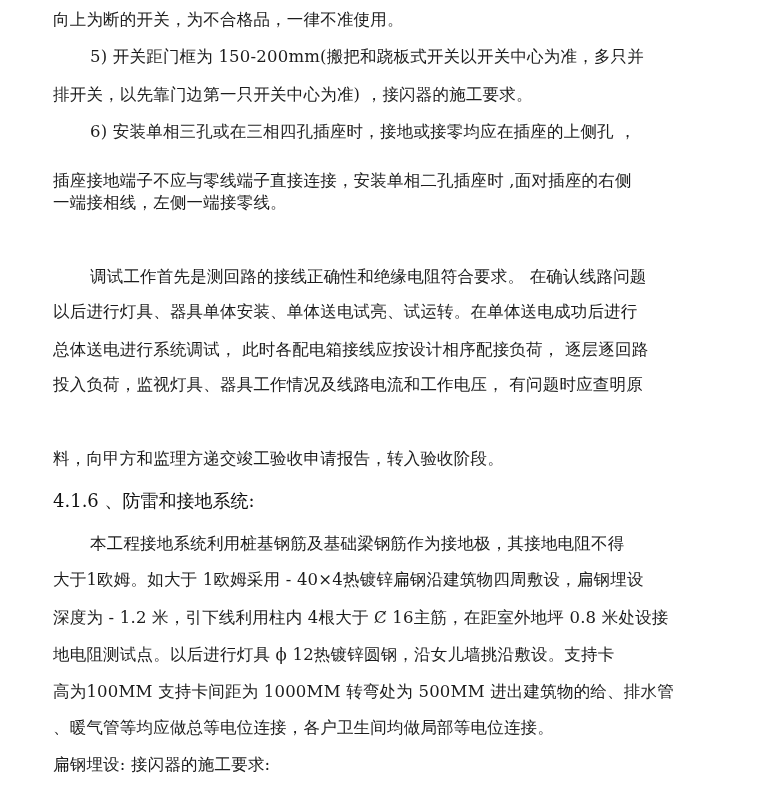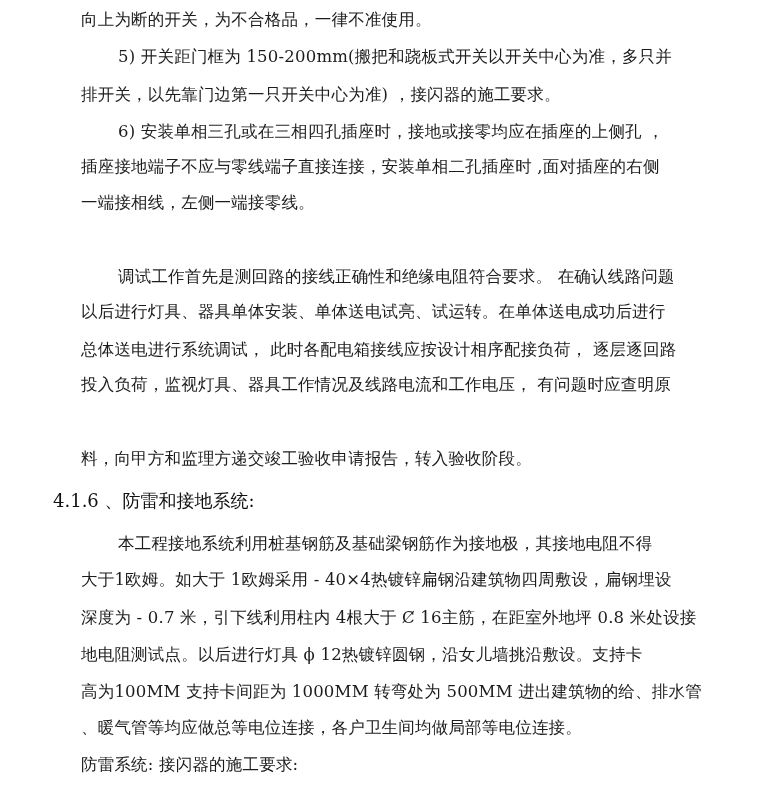--- a/index.html
+++ b/index.html
@@ -23,50 +23,49 @@
       height: 805px;
     }
     .line {
       position: absolute;
       left: 53px;
       font-size: 16.5px;
       line-height: 20px;
       white-space: nowrap;
       letter-spacing: 0.2px;
       color: #1c1c1c;
-      margin-left: 28px;
     }
     .line.indent { left: 90px; }
     .heading {
       position: absolute;
       left: 53px;
       font-size: 18px;
       line-height: 22px;
       white-space: nowrap;
       color: #111;
     }
   </style>
 </head>
 <body>
 
 <div class="page">
   <div class="line" style="top:10px">向上为断的开关，为不合格品，一律不准使用。</div>
   <div class="line indent" style="top:47px">5) 开关距门框为 150-200mm(搬把和跷板式开关以开关中心为准，多只并</div>
   <div class="line" style="top:85px">排开关，以先靠门边第一只开关中心为准) ，接闪器的施工要求。</div>
   <div class="line indent" style="top:122px">6) 安装单相三孔或在三相四孔插座时，接地或接零均应在插座的上侧孔      ，</div>
-  <div class="line" style="top:157px">插座接地端子不应与零线端子直接连接，安装单相二孔插座时     ,面对插座的右侧</div>
+  <div class="line" style="top:171px">插座接地端子不应与零线端子直接连接，安装单相二孔插座时     ,面对插座的右侧</div>
   <div class="line" style="top:193px">一端接相线，左侧一端接零线。</div>
 
   <div class="line indent" style="top:267px">调试工作首先是测回路的接线正确性和绝缘电阻符合要求。      在确认线路问题</div>
   <div class="line" style="top:302px">以后进行灯具、器具单体安装、单体送电试亮、试运转。在单体送电成功后进行</div>
   <div class="line" style="top:340px">总体送电进行系统调试，  此时各配电箱接线应按设计相序配接负荷，    逐层逐回路</div>
   <div class="line" style="top:375px">投入负荷，监视灯具、器具工作情况及线路电流和工作电压，    有问题时应查明原</div>
   <div class="line" style="top:449px">料，向甲方和监理方递交竣工验收申请报告，转入验收阶段。</div>
 
   <div class="heading" style="top:490px">4.1.6 、防雷和接地系统:</div>
   <div class="line indent" style="top:534px">本工程接地系统利用桩基钢筋及基础梁钢筋作为接地极，其接地电阻不得</div>
   <div class="line" style="top:570px">大于1欧姆。如大于 1欧姆采用 - 40×4热镀锌扁钢沿建筑物四周敷设，扁钢埋设</div>
-  <div class="line" style="top:608px">深度为 - 0.7 米，引下线利用柱内  4根大于 Ȼ 16主筋，在距室外地坪  0.8 米处设接</div>
+  <div class="line" style="top:608px">深度为 - 1.2 米，引下线利用柱内  4根大于 Ȼ 16主筋，在距室外地坪  0.8 米处设接</div>
   <div class="line" style="top:645px">地电阻测试点。以后进行灯具    ϕ 12热镀锌圆钢，沿女儿墙挑沿敷设。支持卡</div>
   <div class="line" style="top:682px">高为100MM 支持卡间距为  1000MM 转弯处为 500MM 进出建筑物的给、排水管</div>
   <div class="line" style="top:718px">、暖气管等均应做总等电位连接，各户卫生间均做局部等电位连接。</div>
-  <div class="line" style="top:755px">防雷系统:  接闪器的施工要求:</div>
+  <div class="line" style="top:755px">扁钢埋设:  接闪器的施工要求:</div>
 </div>
 
 </body></html>

